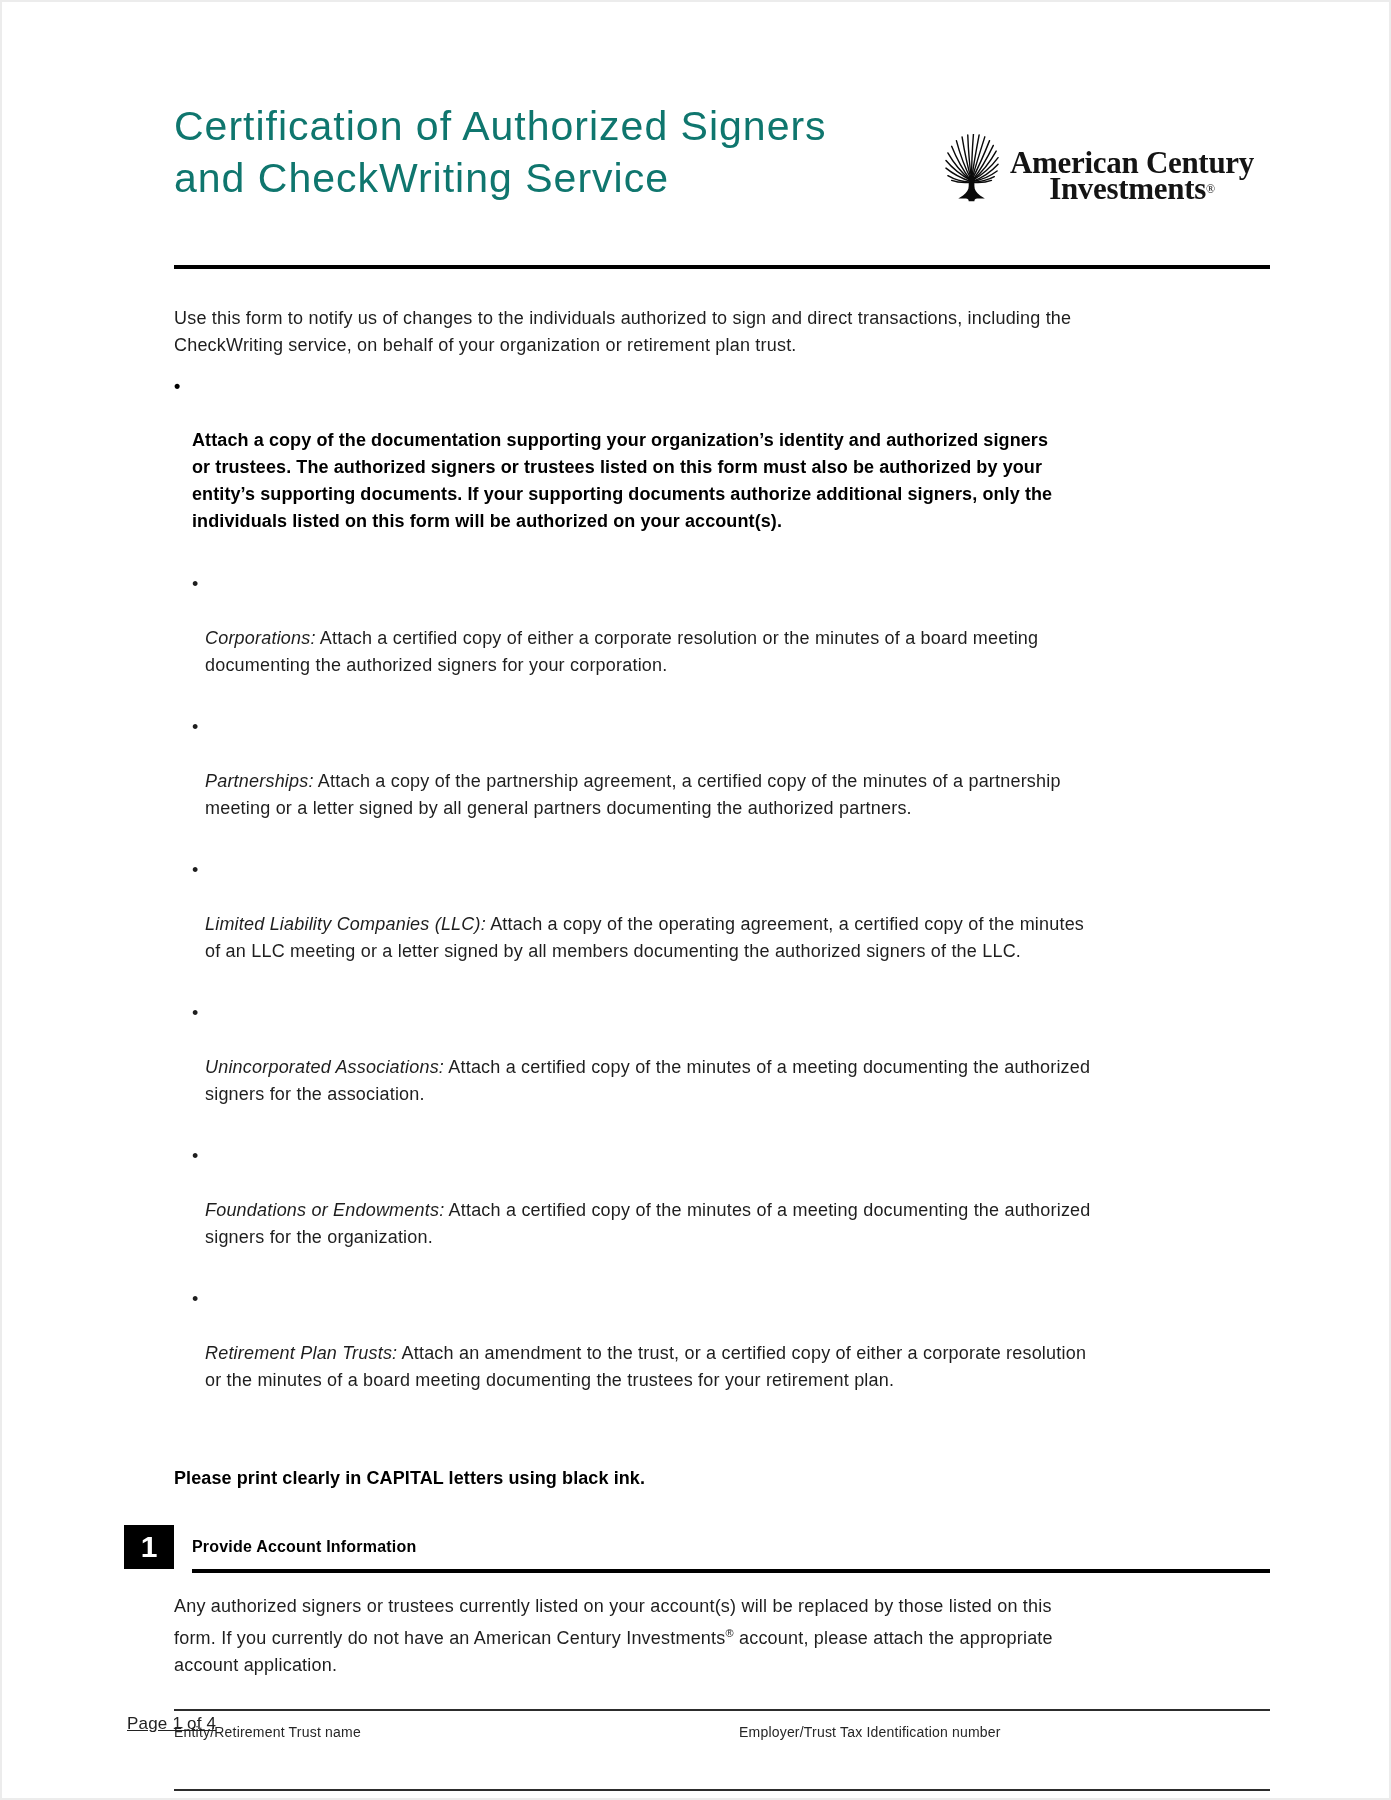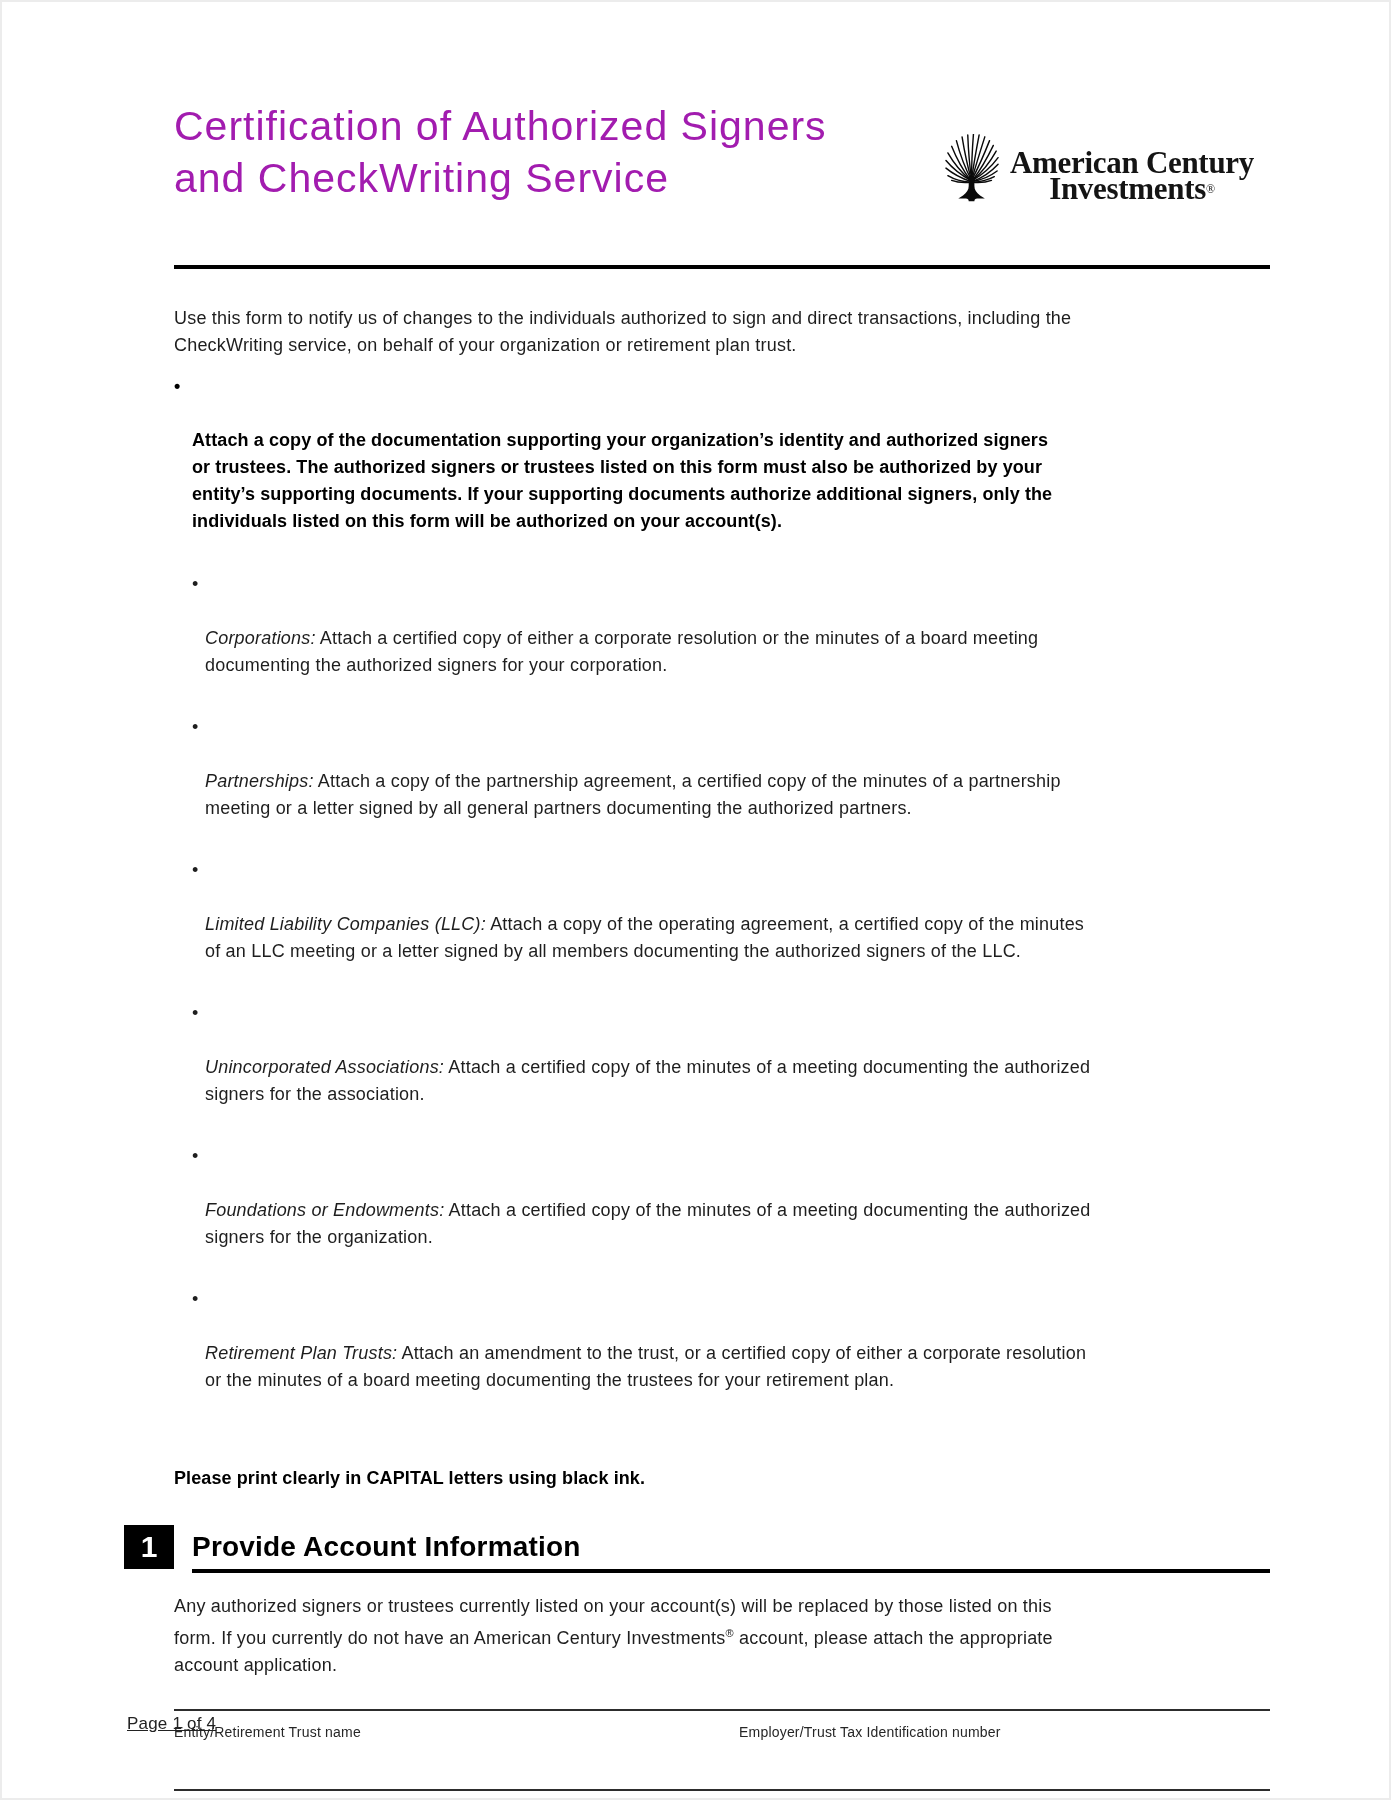--- a/index.html
+++ b/index.html
@@ -18,21 +18,21 @@
     margin-left: 172px;
     width: 1096px;
   }
   
   .header { position: relative; margin-top: 98px; height: 104px; }
   .doc-title {
     font-size: 41px;
     line-height: 52px;
     font-weight: 400;
     letter-spacing: 1px;
-    color: #a21caf;
+    color: #0f766e;
   }
   .logo { position: absolute; right: 0; top: 34px; display: flex; align-items: flex-start; }
   .logo svg { width: 57px; height: 72px; display: block; }
   .logo-text {
     font-family: "Liberation Serif", serif;
     font-weight: 600;
     font-size: 31px;
     line-height: 26px;
     letter-spacing: -0.3px;
     color: #141414;
@@ -54,21 +54,21 @@
   .print-note { margin-top: 36px; }
   
   .sec-head { display: flex; align-items: flex-start; margin-top: 33px; }
   .sec-num {
     width: 50px; height: 44px; margin-left: -50px;
     background: #000; color: #fff;
     font-size: 30px; font-weight: 700;
     display: flex; align-items: center; justify-content: center;
   }
   .sec-title-wrap { flex: 1; margin-left: 18px; border-bottom: 4px solid #000; }
-  .sec-title { font-size: 28px; font-weight: 700; line-height: 44px; color: #000; letter-spacing: 0.2px; }
+  .sec-title { font-size: 16px; font-weight: 700; line-height: 44px; color: #000; letter-spacing: 0.2px; }
   .sec-para { margin-top: 20px; }
   .reg-sup { font-size: 11px; vertical-align: 7px; }
   
   .fields { margin-top: 30px; }
   .field-row { border-top: 2px solid #2d2d2d; display: flex; }
   .field-row.h80 { height: 80px; }
   .field-row.h72 { height: 72px; }
   .field { padding-top: 12px; }
   .field.col-left { width: 565px; }
   .field.col-right { flex: 1; }

